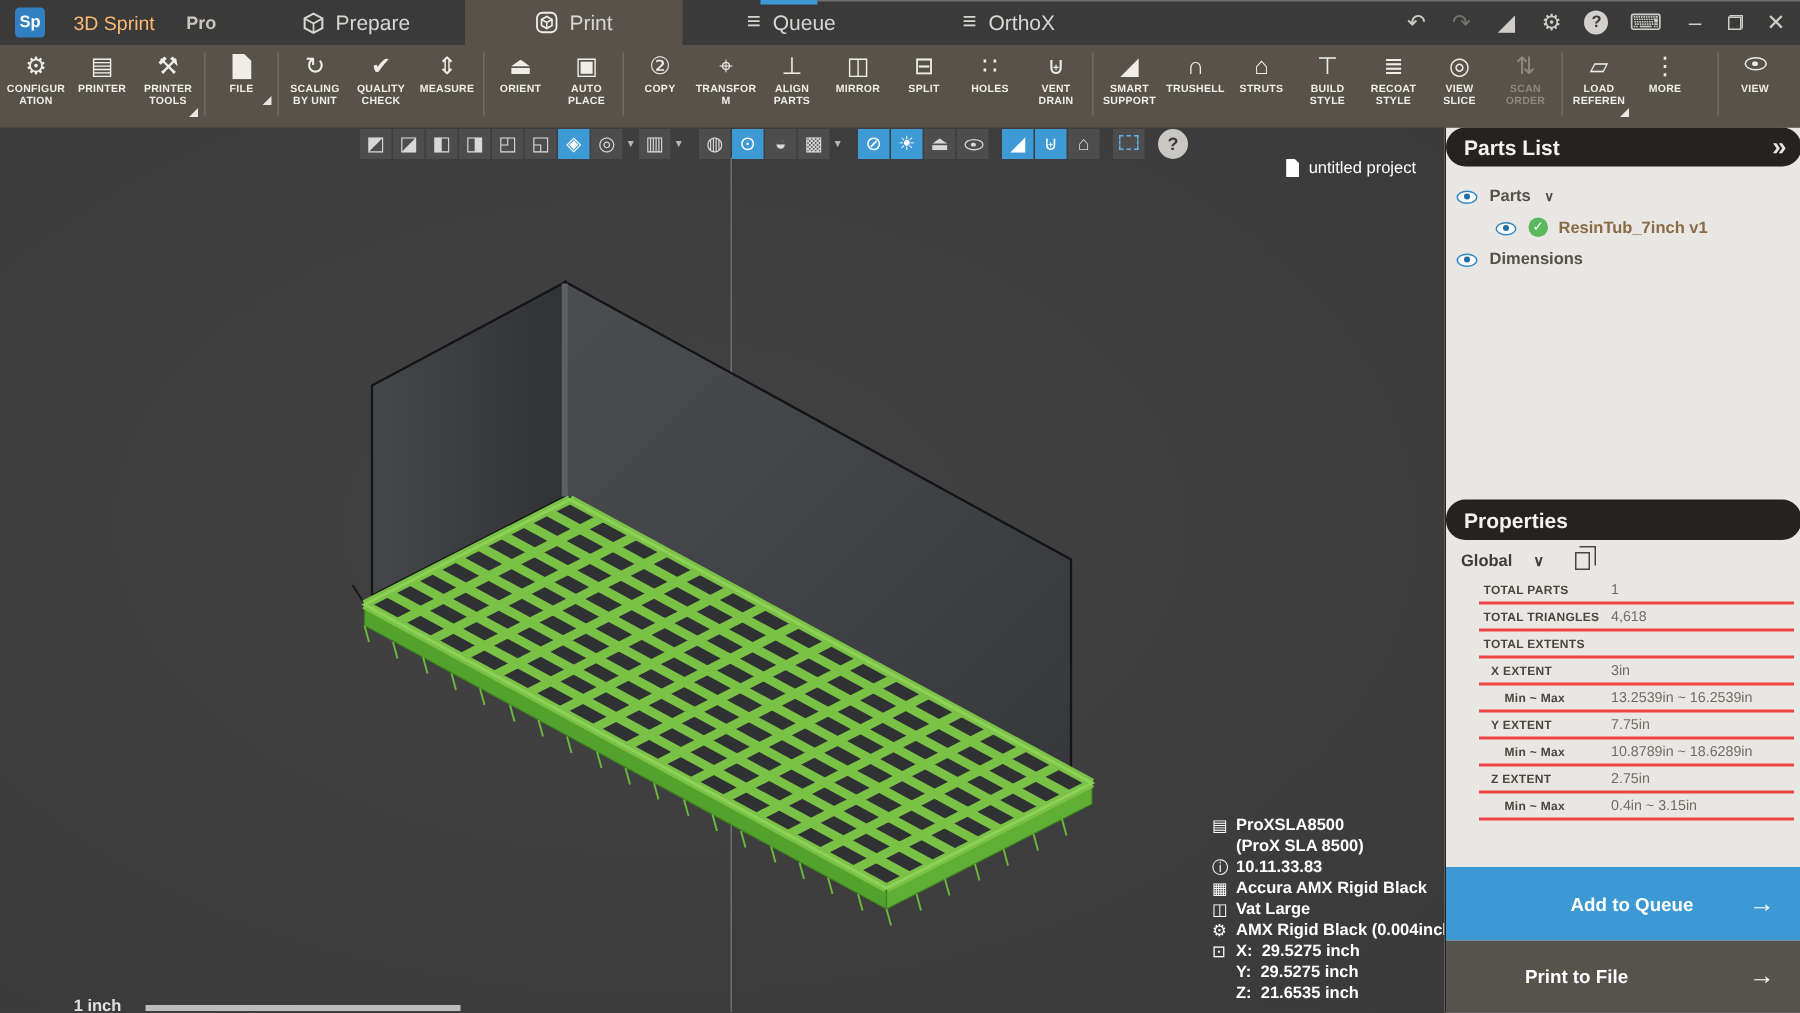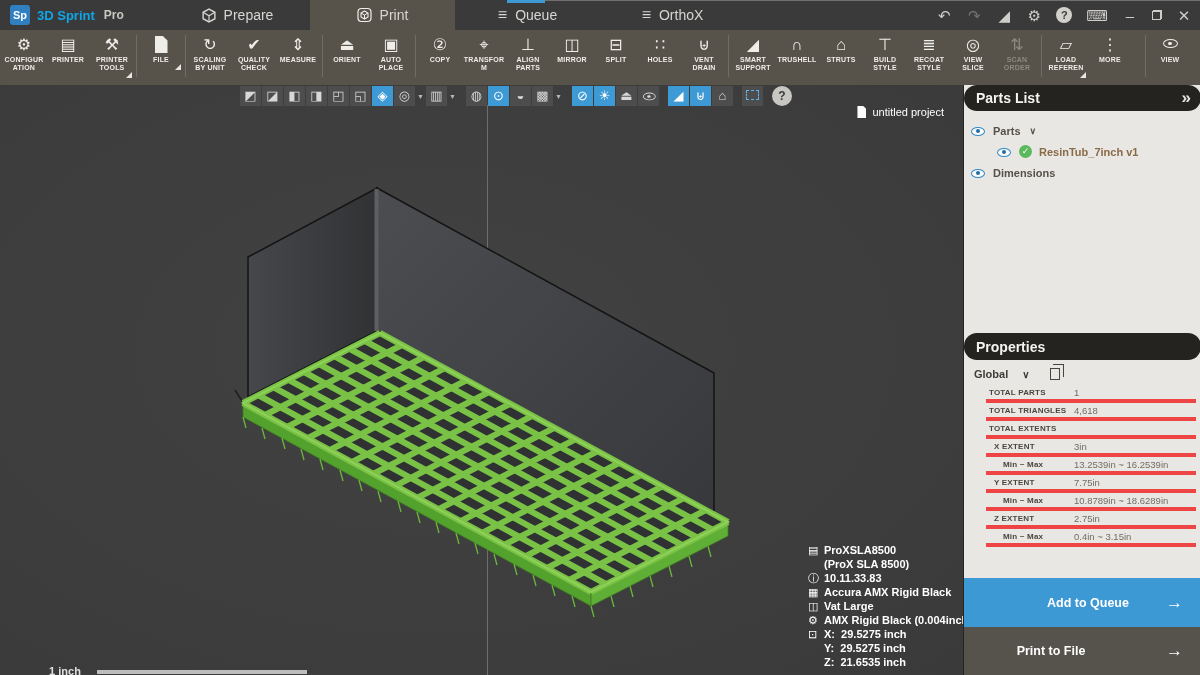--- a/index.html
+++ b/index.html
@@ -3,23 +3,23 @@
 <meta charset="utf-8">
 <style>
   * { margin:0; padding:0; box-sizing:border-box; }
   html,body { width:1200px; height:675px; overflow:hidden; }
   body { position:relative; background:#3d3d3d; font-family:"Liberation Sans",sans-serif; -webkit-font-smoothing:antialiased; }
 
   
   .titlebar { position:absolute; top:0; left:0; width:1200px; height:30px; background:#3a3a3a; display:flex; align-items:stretch; z-index:30; }
   .top-strip-blue { position:absolute; top:0; left:507px; width:38px; height:3px; background:#3e9ad5; z-index:40; }
   .top-strip-gray { position:absolute; top:0; left:545px; width:655px; height:1px; background:#6f6f6f; z-index:40; }
-  .logo-area { width:165px; display:flex; align-items:center; padding-left:10px; gap:7px; }
+  .logo-area { width:165px; display:flex; align-items:center; padding-left:10px; gap:19px; }
   .logo-badge { width:20px; height:20px; background:#2f7fc1; border-radius:3px; color:#fff; font-size:11px; font-weight:bold; display:flex; align-items:center; justify-content:center; }
-  .app-name { color:#0ea5e9; font-size:13px; font-weight:bold; }
+  .app-name { color:#fdba74; font-size:13px; font-weight:normal; }
   .app-edition { color:#c9c6c0; font-size:12px; font-weight:bold; margin-left:2px; }
   .tab { width:145px; display:flex; align-items:center; justify-content:center; gap:8px; color:#d8d6d2; font-size:14px; cursor:default; }
   .tab.active { background:#57534b; }
   .tab .glyph-ham { font-size:16px; font-weight:bold; line-height:1; }
   .tb-icons { margin-left:auto; display:flex; align-items:center; gap:14px; padding-right:8px; color:#cfcdc8; }
   .tbar-ico { font-size:15px; line-height:1; text-align:center; min-width:16px; }
   .tbar-ico.dim { color:#76746f; }
   .help-circle { width:16px; height:16px; border-radius:50%; background:#d2d0cb; color:#3a3a3a; font-size:11px; font-weight:bold; display:flex; align-items:center; justify-content:center; }
   .win-restore { position:relative; width:10px; height:10px; }
   .win-restore::before { content:""; position:absolute; right:0; top:0; width:7px; height:7px; border:1.2px solid #cfcdc8; }
@@ -75,21 +75,21 @@
   .eye-p::before { content:""; position:absolute; left:0; top:2px; width:12px; height:7px; border:1.6px solid #2f88c5; border-radius:50%; background:#fdfdfd; }
   .eye-p::after { content:""; position:absolute; left:5px; top:4.5px; width:4px; height:4px; border-radius:50%; background:#1f6ea8; }
   .chk { width:13px; height:13px; border-radius:50%; background:#5cb85c; color:#fff; font-size:9px; line-height:13px; text-align:center; flex:0 0 auto; }
   .props-body { position:absolute; top:275px; left:0; width:237px; height:218px; }
   .scope-row { display:flex; align-items:center; padding:8px 0 5px 10px; gap:14px; }
   .scope-row .s { font-size:11px; font-weight:bold; color:#3f3c37; }
   .scope-row .chev { font-size:10px; font-weight:bold; color:#3f3c37; }
   .ico-copy { position:relative; width:10px; height:12px; border:1.5px solid #4a463f; margin-left:6px; background:#e9e7e3; }
   .ico-copy::before { content:""; position:absolute; left:2px; top:-5px; width:10px; height:12px; border-top:1.5px solid #4a463f; border-right:1.5px solid #4a463f; }
   .ptable { margin-left:22px; margin-right:5px; }
-  .ptr { position:relative; height:18px; border-bottom:4px solid #ef4444; display:flex; align-items:center; }
+  .ptr { position:relative; height:18px; border-bottom:2px solid #ef4444; display:flex; align-items:center; }
   .ptr .pl { font-size:8px; font-weight:bold; letter-spacing:.2px; color:#4a463f; }
   .ptr.i0 .pl { padding-left:3px; }
   .ptr.i1 .pl { padding-left:8px; }
   .ptr.i2 .pl { padding-left:17px; }
   .ptr .pv { position:absolute; left:88px; font-size:9.5px; color:#716d66; }
   .action-btn { position:absolute; left:0; width:237px; color:#fff; display:flex; align-items:center; cursor:default; }
   .btn-queue { top:493px; height:49px; background:#3c99d4;padding-left:28px; }
   .btn-file { top:542px; height:48px; background:#56524c;gap:46px; }
   .action-btn .t { flex:1; text-align:center; font-size:12.5px; font-weight:bold; padding-left:18px; }
   .action-btn .a { font-size:17px; padding-right:18px; }

